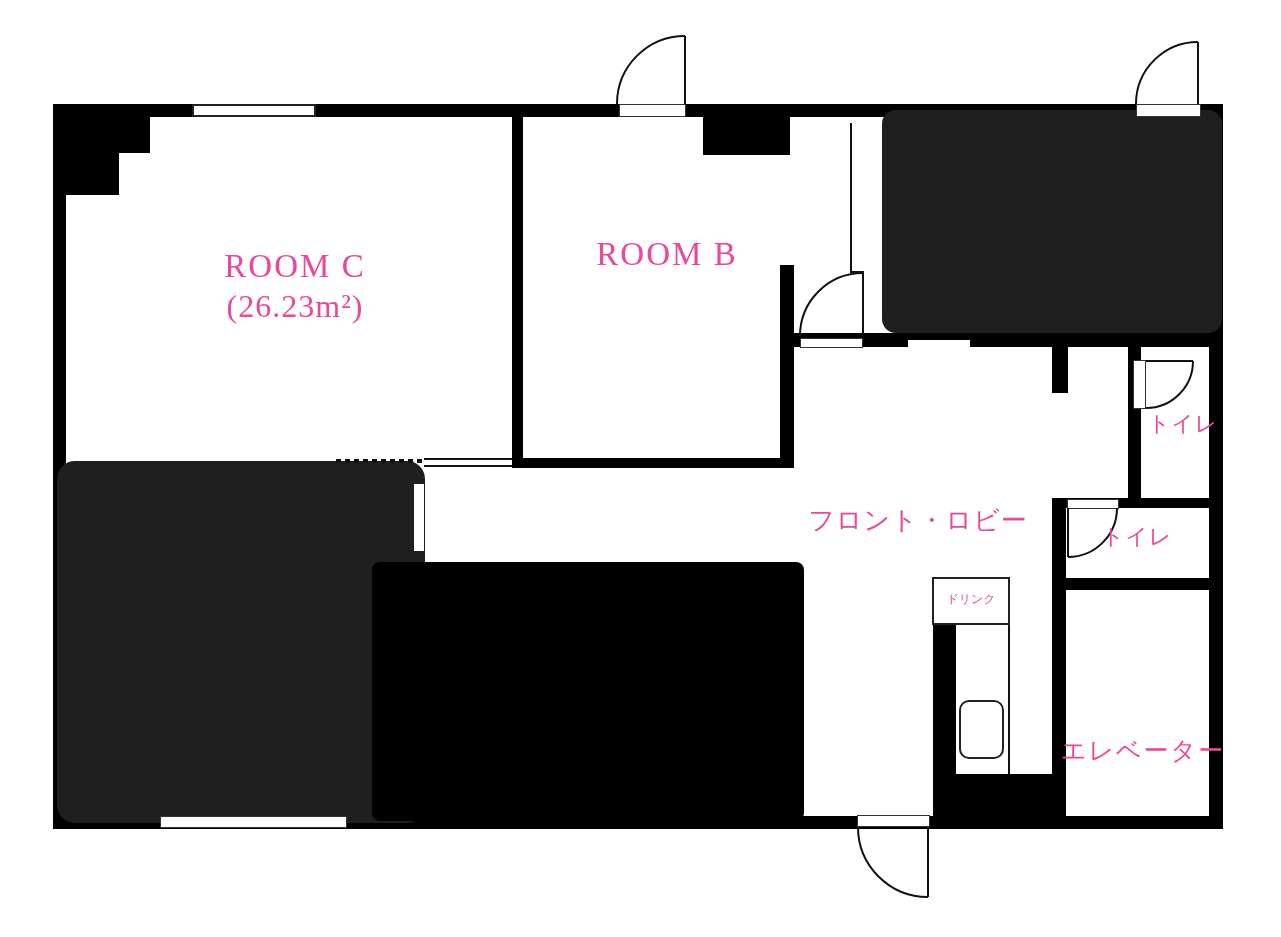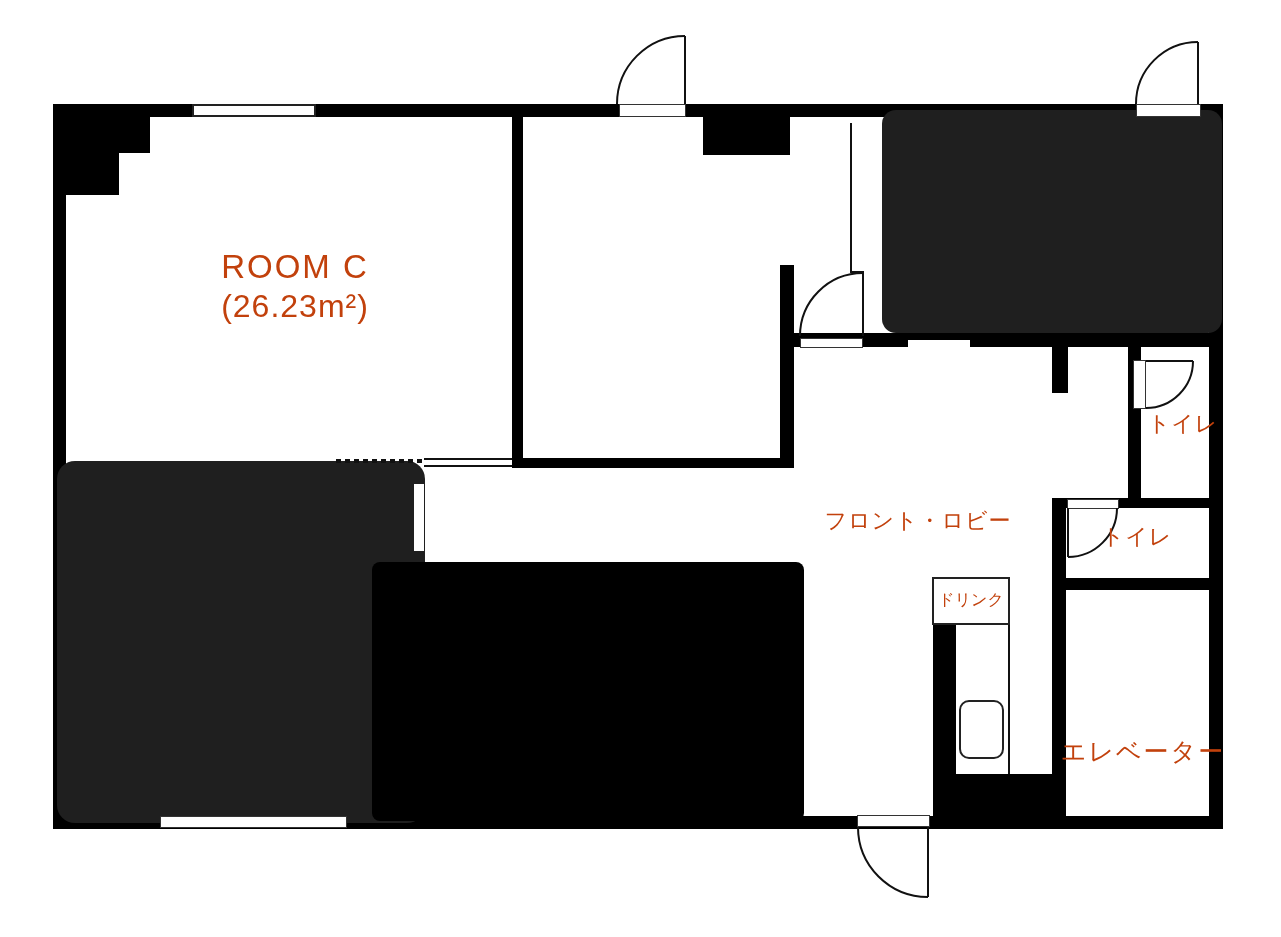--- a/index.html
+++ b/index.html
@@ -1,33 +1,33 @@
 <!DOCTYPE html>
 <html><head>
 <meta charset="utf-8">
 <style>
   html,body{margin:0;padding:0;background:#fff;}
   #stage{
     position:relative;width:1281px;height:937px;background:#fff;overflow:hidden;
-    font-family:Liberation Sans, sans-serif;color:#c2410c;
+    font-family:Liberation Serif, serif;color:#ec4899;
   }
   .wall{position:absolute;background:#000;}
   .shaded{position:absolute;background:#1f1f1f;}
   .blackmass{position:absolute;background:#000;}
   .whitebox{position:absolute;background:#fff;}
   .outlined{border:2px solid #222;box-sizing:border-box;}
   .thin-outlined{border:1px solid #333;box-sizing:border-box;}
   .label{position:absolute;transform:translate(-50%,-50%);white-space:nowrap;
          text-align:center;line-height:1.15;}
   .room-title{font-size:33px;letter-spacing:2px;}
   .room-area{font-size:32px;letter-spacing:1px;}
-  .jp-md{font-size:22px;letter-spacing:1px;}
+  .jp-md{font-size:26px;letter-spacing:1px;}
   .jp-toilet{font-size:22px;letter-spacing:1px;}
   .jp-elev{font-size:25px;letter-spacing:2px;}
-  .jp-sm{font-size:16px;}
+  .jp-sm{font-size:12px;}
   svg.overlay{position:absolute;left:0;top:0;pointer-events:none;}
 </style>
 </head>
 <body>
 
 <div id="stage">
 
   <div class="wall" style="left:53px;top:104px;width:1170px;height:13px;"></div>
   <div class="wall" style="left:53px;top:104px;width:13px;height:725px;"></div>
   <div class="wall" style="left:1209px;top:104px;width:14px;height:725px;"></div>
@@ -96,20 +96,21 @@
       <line x1="336" y1="461" x2="424" y2="461" stroke-width="4" stroke-dasharray="5,4"></line>
 
       <line x1="424" y1="459" x2="512" y2="459" stroke-width="2"></line>
       <line x1="424" y1="466" x2="512" y2="466" stroke-width="2"></line>
     </g>
   </svg>
 
   <div class="label room-title" style="left:295px;top:267px;">ROOM C</div>
   <div class="label room-area" style="left:295px;top:306px;">(26.23m²)</div>
 
+  <div class="label room-title" style="left:667px;top:255px;">ROOM B</div>
 
   <div class="label jp-md" style="left:918px;top:521px;">フロント・ロビー</div>
   <div class="label jp-toilet" style="left:1183px;top:424px;">トイレ</div>
   <div class="label jp-toilet" style="left:1137px;top:537px;">トイレ</div>
   <div class="label jp-elev" style="left:1143px;top:703px;margin-top:48px;">エレベーター</div>
   <div class="label jp-sm" style="left:971px;top:600px;">ドリンク</div>
 
 </div>
 
 </body></html>

